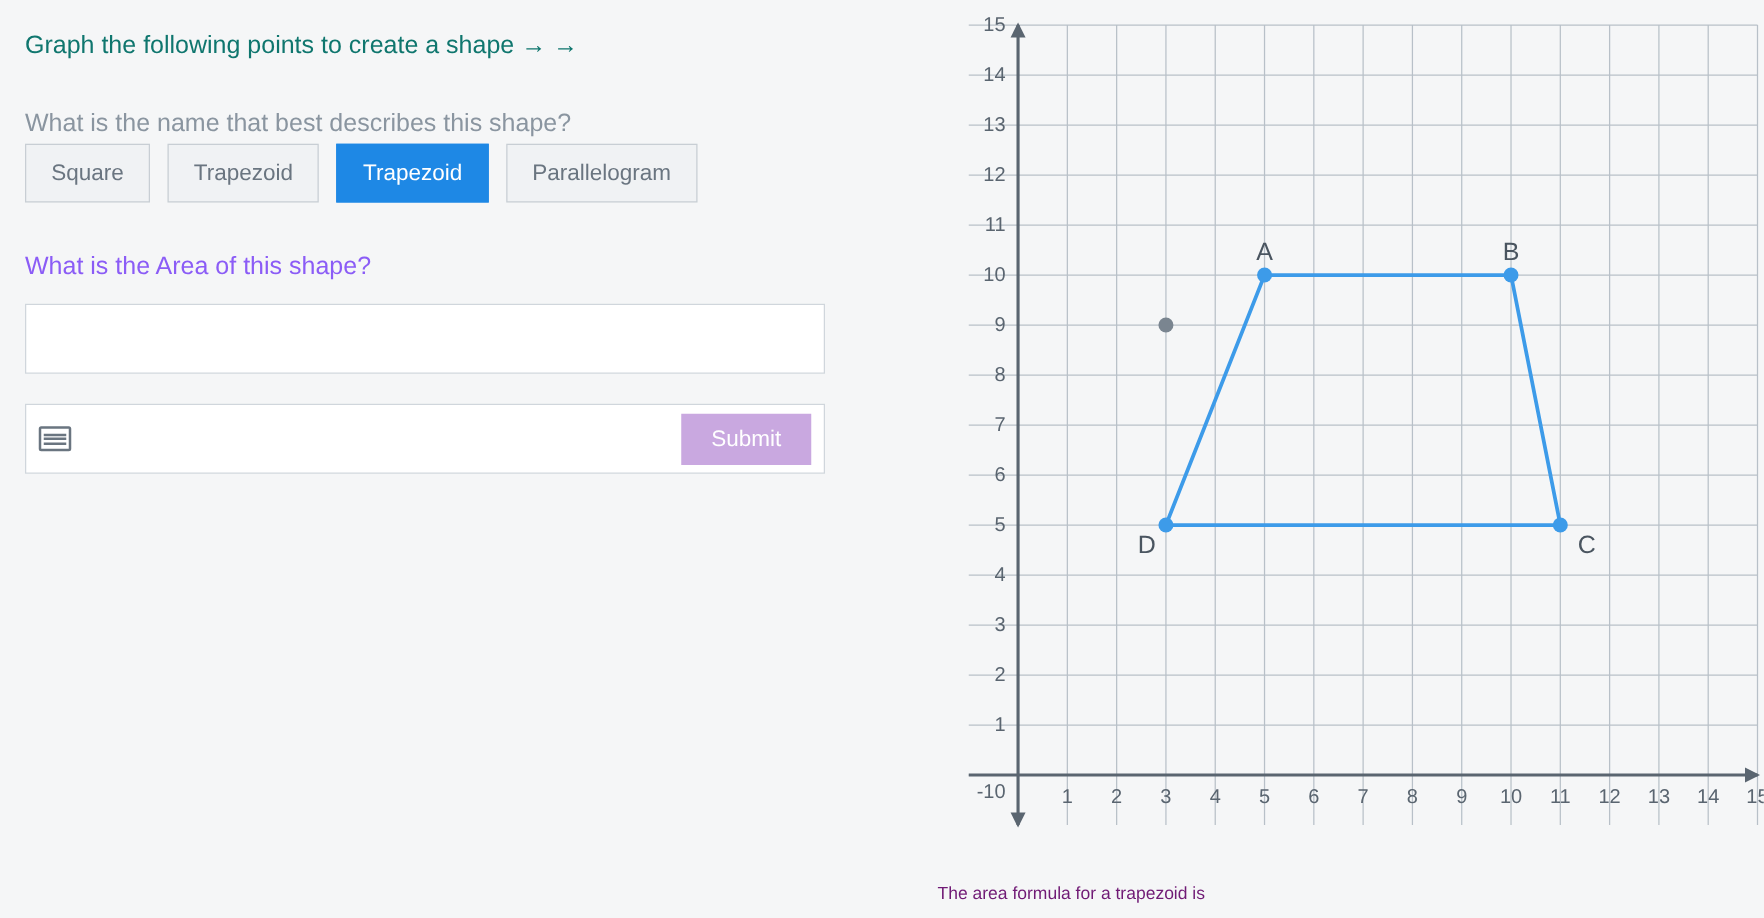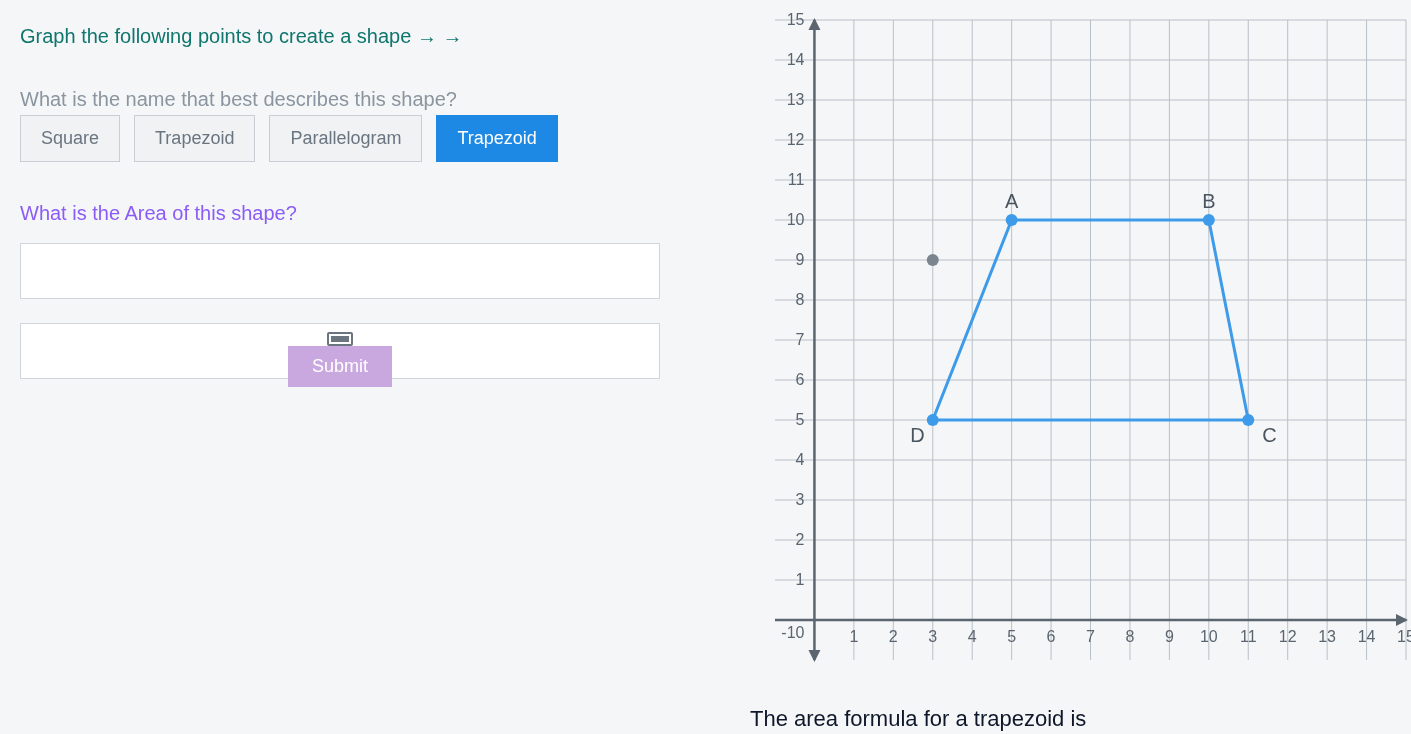--- a/index.html
+++ b/index.html
@@ -66,21 +66,20 @@
   }
   .submit-row {
     width: 640px;
     height: 56px;
     border: 1px solid #d0d6dc;
     background: #fff;
     display: flex;
     align-items: center;
     justify-content: space-between;
     padding: 8px 10px;
-    flex-direction: column;
   }
   .kbd-icon {
     width: 26px;
     height: 20px;
     border: 2px solid #6a7580;
     border-radius: 2px;
     display: flex;
     flex-direction: column;
     justify-content: space-evenly;
     padding: 2px;
@@ -109,37 +108,37 @@
     position: absolute;
     left: 0;
     top: 10px;
     width: 691px;
     height: 690px;
   }
   .footer-text {
     position: absolute;
     left: 30px;
     top: 706px;
-    font-size: 22px;
-    color: #0f172a;
+    font-size: 14px;
+    color: #701a75;
   }
   svg text { font-family: Arial, Helvetica, sans-serif; }
 </style>
 </head>
 <body>
 
 <div class="left-panel">
   <p class="instruction">Graph the following points to create a shape → →</p>
   <p class="question">What is the name that best describes this shape?</p>
 
   <div class="options">
     <button class="opt">Square</button>
     <button class="opt">Trapezoid</button>
+    <button class="opt selected">Trapezoid</button>
     <button class="opt">Parallelogram</button>
-    <button class="opt selected">Trapezoid</button>
   </div>
 
   <p class="question2">What is the Area of this shape?</p>
 
   <div class="answer-box"></div>
 
   <div class="submit-row">
     <span class="kbd-icon">
       <div></div>
         <div></div>

